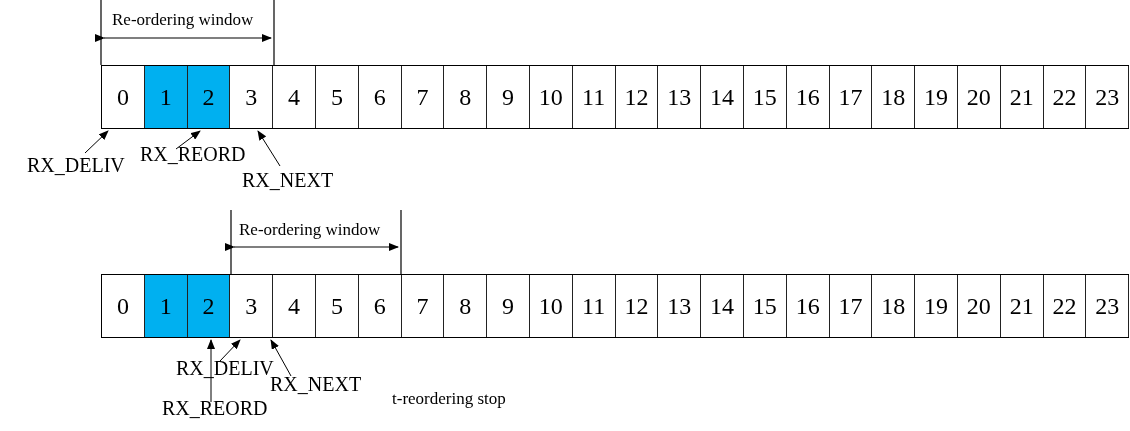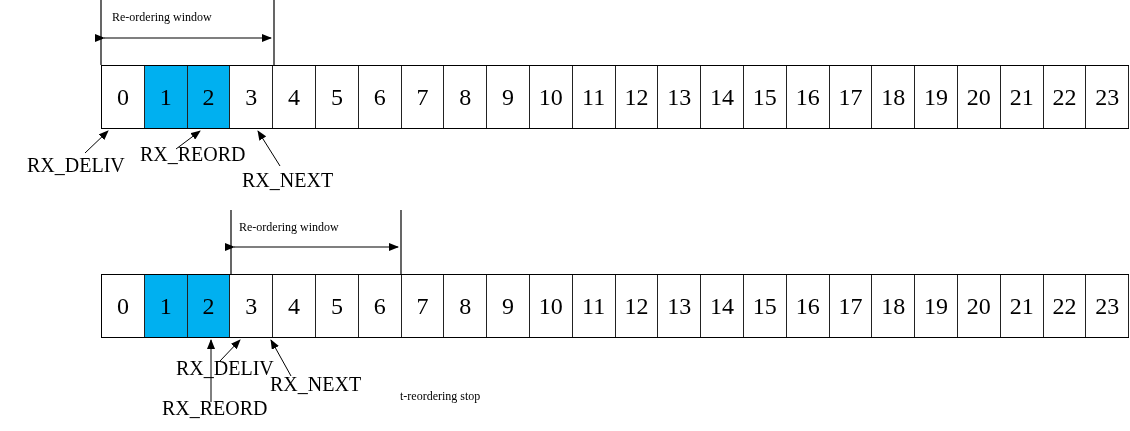--- a/index.html
+++ b/index.html
@@ -3,21 +3,21 @@
 <meta charset="utf-8">
 <style>
   html, body { margin:0; padding:0; background:#fff; }
   body { width:1130px; height:431px; position:relative; overflow:hidden;
          font-family: "Liberation Serif", "DejaVu Serif", serif; color:#000; }
   .row { position:absolute; left:101px; height:64px; display:flex; border-top:1.5px solid #000; border-bottom:1.5px solid #000; border-left:1.5px solid #000; box-sizing:border-box; }
   .cell { width:42.8px; height:100%; box-sizing:border-box; border-right:1.5px solid #222;
           display:flex; align-items:center; justify-content:center; font-size:24px; }
   .cell.hl { background:#00B0F0; }
   .lbl { position:absolute; font-size:20px; white-space:nowrap; line-height:1; }
-  .wlbl { position:absolute; font-size:12px; white-space:nowrap; line-height:1; }
+  .wlbl { position:absolute; font-size:17px; white-space:nowrap; line-height:1; }
   svg.overlay { position:absolute; left:0; top:0; }
 </style>
 </head>
 <body>
 
 <div class="row" style="top:65px;" id="row-top">
     <div class="cell">0</div>
     <div class="cell hl" style="background: rgb(0, 176, 240);">1</div>
     <div class="cell hl" style="background: rgb(0, 176, 240);">2</div>
     <div class="cell">3</div>
@@ -105,13 +105,13 @@
 <div class="wlbl" style="left:112px; top:11px;">Re-ordering window</div>
 <div class="wlbl" style="left:239px; top:221px;">Re-ordering window</div>
 
 <div class="lbl" style="left:27px; top:155px;">RX_DELIV</div>
 <div class="lbl" style="left:140px; top:144px;">RX_REORD</div>
 <div class="lbl" style="left:242px; top:170px;">RX_NEXT</div>
 
 <div class="lbl" style="left:176px; top:358px;">RX_DELIV</div>
 <div class="lbl" style="left:162px; top:398px;">RX_REORD</div>
 <div class="lbl" style="left:270px; top:374px;">RX_NEXT</div>
-<div class="wlbl" style="left:400px; top:390px;">t-reordering stop</div>
+<div class="wlbl" style="left:392px; top:390px;">t-reordering stop</div>
 
 </body></html>

